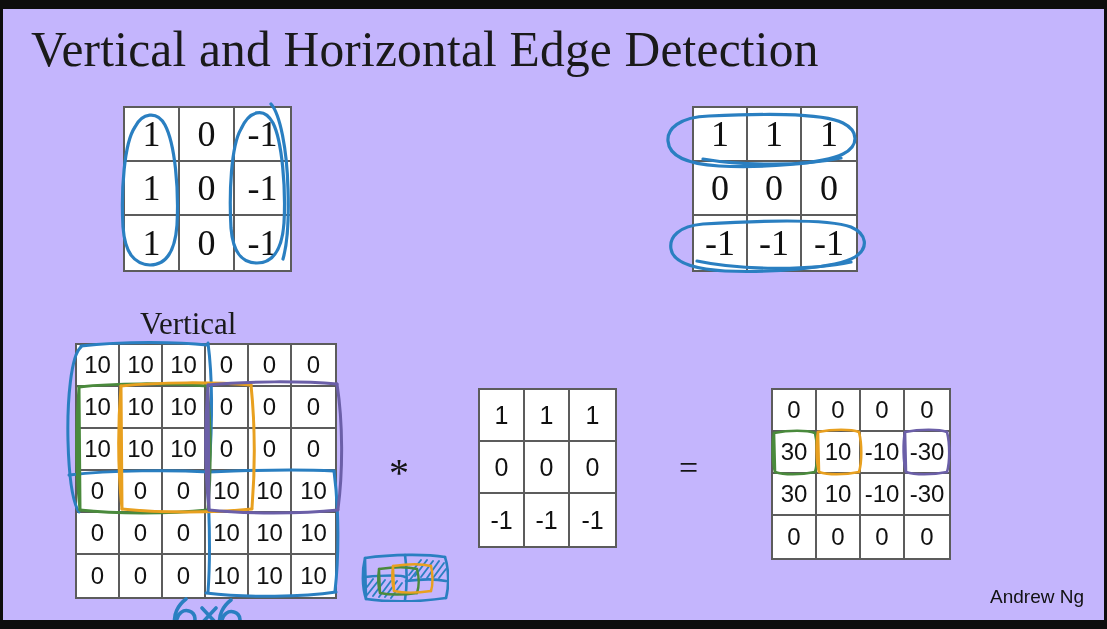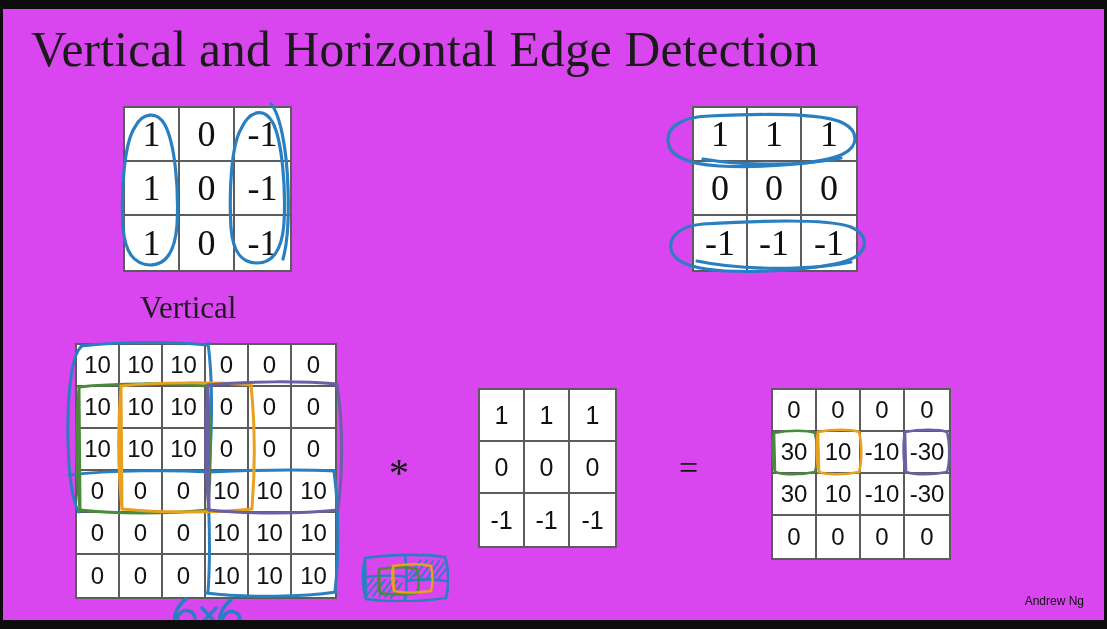--- a/index.html
+++ b/index.html
@@ -2,21 +2,21 @@
 <html><head>
 <meta charset="utf-8">
 <title>Vertical and Horizontal Edge Detection</title>
 <style>
   html,body{margin:0;padding:0;background:#000;}
   body{width:1107px;height:629px;overflow:hidden;font-family:"Liberation Sans",sans-serif;}
 
   #slide{
     position:relative;
     width:1107px;height:629px;
-    background:#d946ef;
+    background:#c4b5fd;
     box-sizing:border-box;
     border-top:9px solid #0d0d0d;
     border-bottom:9px solid #0d0d0d;
     border-left:3px solid #0d0d0d;
     border-right:3px solid #0d0d0d;
     overflow:hidden;
   }
 
   
   #title{
@@ -48,20 +48,21 @@
   
   .filtergrid .cell{font-family:"Liberation Serif","DejaVu Serif",serif;font-size:36px;}
   #grid-vertical{left:120px;top:97px;grid-template-columns:55px 55px 55px;grid-template-rows:54px 54px 54px;}
   #grid-horizontal{left:689px;top:97px;grid-template-columns:54px 54px 54px;grid-template-rows:54px 54px 54px;}
 
   .gridlabel{
     position:absolute;
     font-family:"Liberation Serif","DejaVu Serif",serif;
     font-size:31px;color:#1a1a1a;
     white-space:nowrap;
+    margin-top:16px;
   }
   #label-vertical{left:137px;top:281px;}
   #label-horizontal{left:687px;top:281px;}
 
   
   #grid-input{left:72px;top:334px;grid-template-columns:repeat(6,43px);grid-template-rows:repeat(6,42px);}
   #grid-input .cell{font-family:"Liberation Sans",sans-serif;font-size:24px;}
 
   
   #grid-kernel{left:475px;top:379px;grid-template-columns:repeat(3,45px);grid-template-rows:repeat(3,52px);}
@@ -82,21 +83,21 @@
   #op-equals{left:676px;top:440px;}
 
   
   #ink{position:absolute;left:0;top:0;width:1107px;height:629px;pointer-events:none;}
 
   
   #credit{
     position:absolute;
     right:20px;bottom:12px;
     font-family:"Liberation Sans",sans-serif;
-    font-size:12px;color:#111;
+    font-size:19px;color:#111;
   }
 </style>
 </head>
 <body>
 
 <div id="slide">
 
   <div id="title">Vertical and Horizontal Edge Detection</div>
 
   <div class="grid filtergrid" id="grid-vertical">

